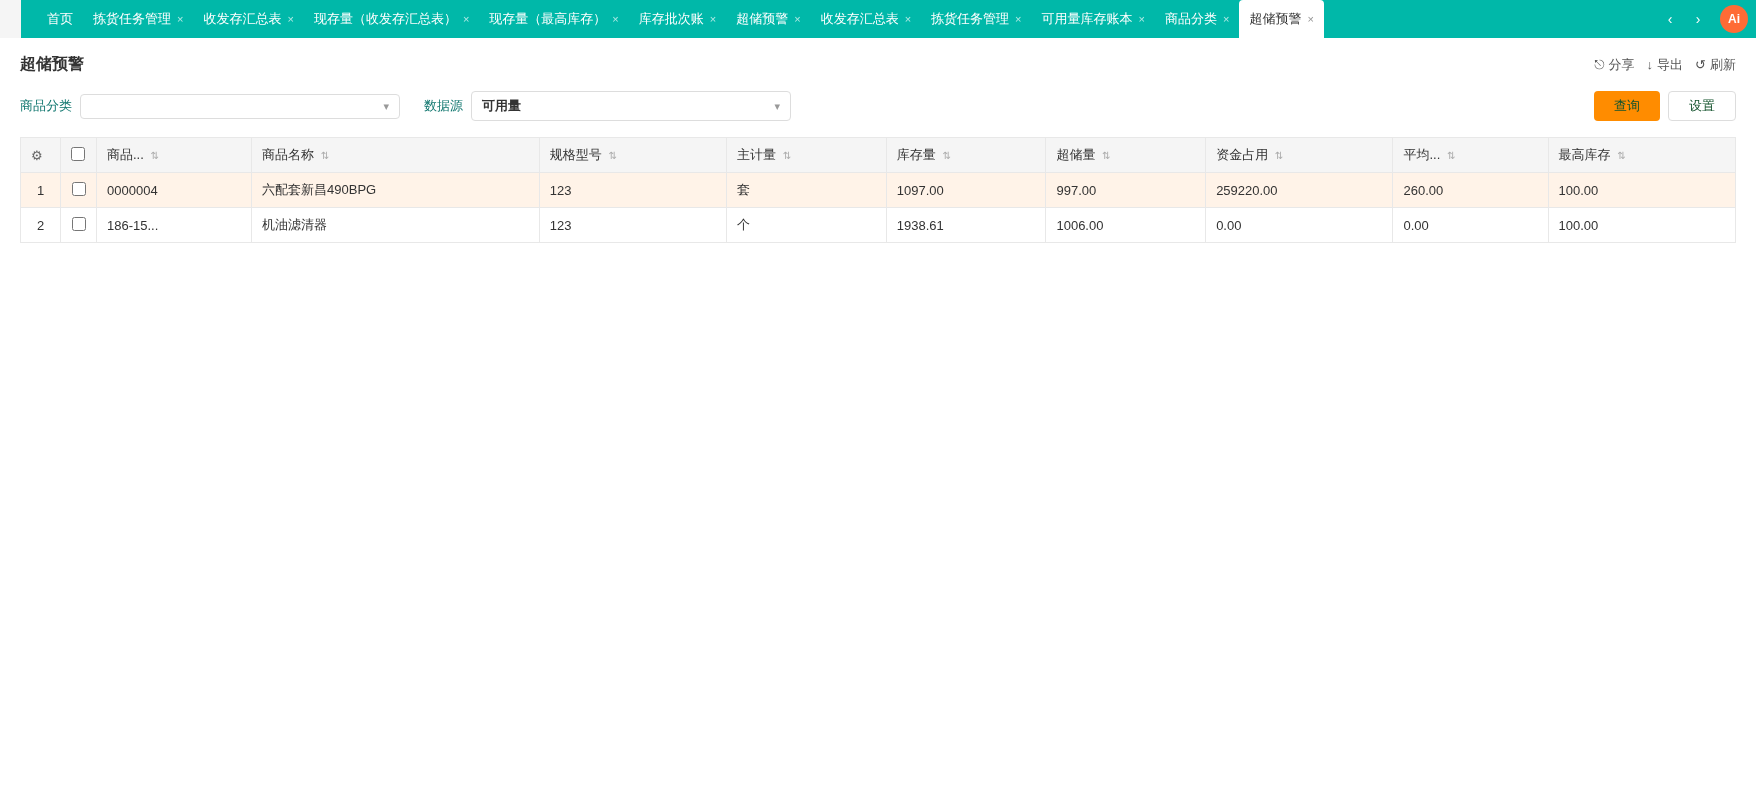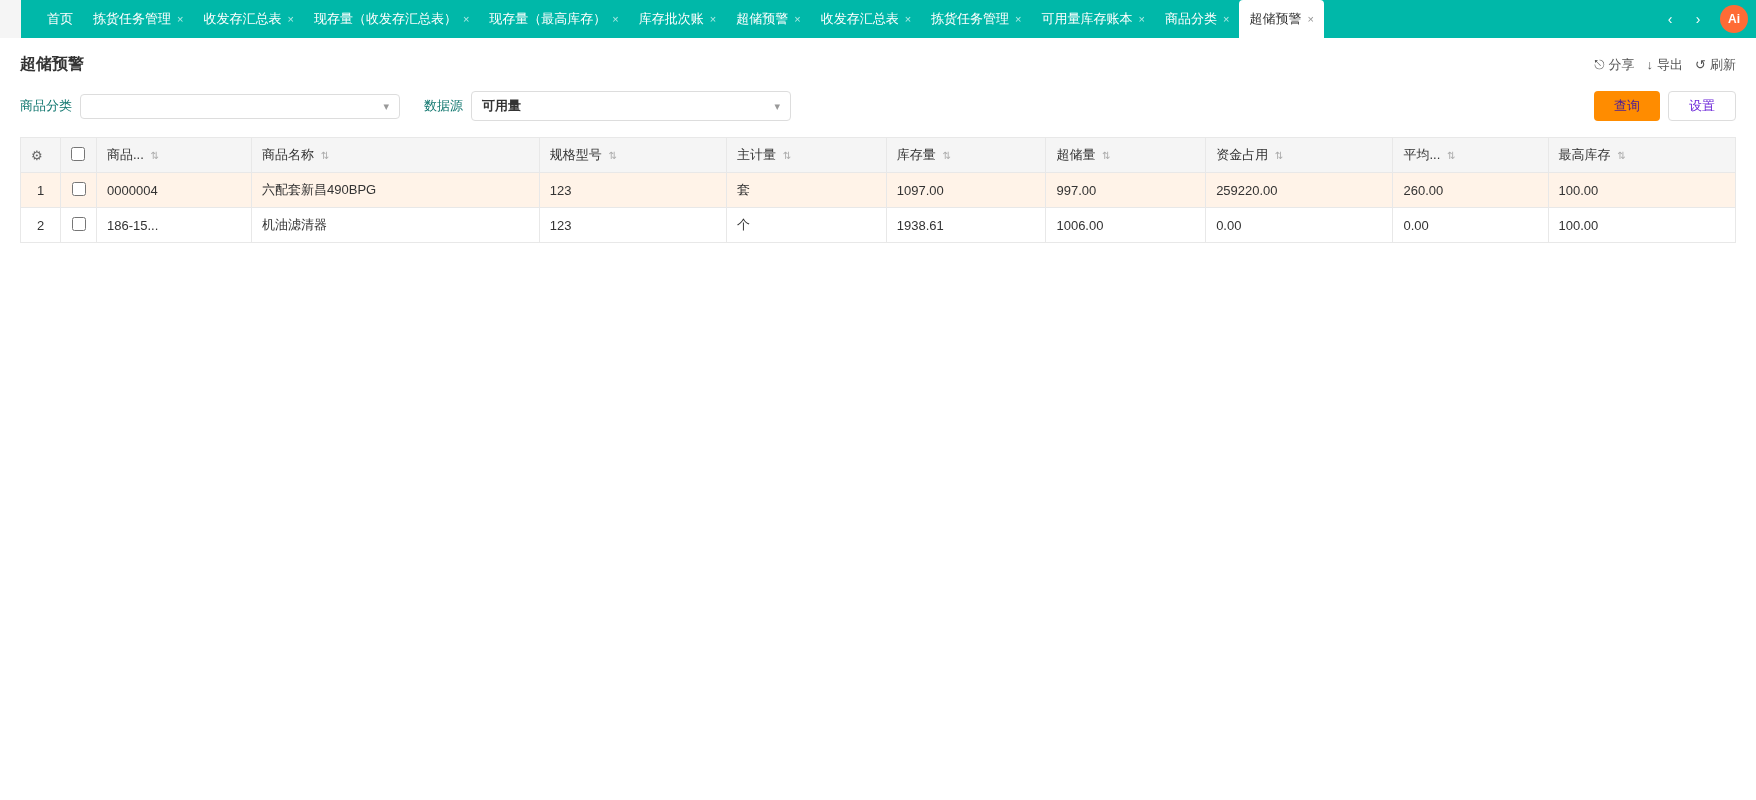--- a/index.html
+++ b/index.html
@@ -126,30 +126,30 @@
     }
     .chevron-down { font-size: 11px; color: #999; margin-left: 8px; }
 
     .filter-actions {
       margin-left: auto;
       display: flex;
       gap: 8px;
     }
     .btn-query {
       background: #ff8c00;
-      color: #4c1d95;
+      color: #14532d;
       border: none;
       border-radius: 4px;
       padding: 6px 20px;
       cursor: pointer;
       font-size: 13px;
     }
     .btn-settings {
       background: #fff;
-      color: #6d28d9;
+      color: #14532d;
       border: 1px solid #ddd;
       border-radius: 4px;
       padding: 5px 20px;
       cursor: pointer;
       font-size: 13px;
     }
 
     
     .data-table {
       width: 100%;

